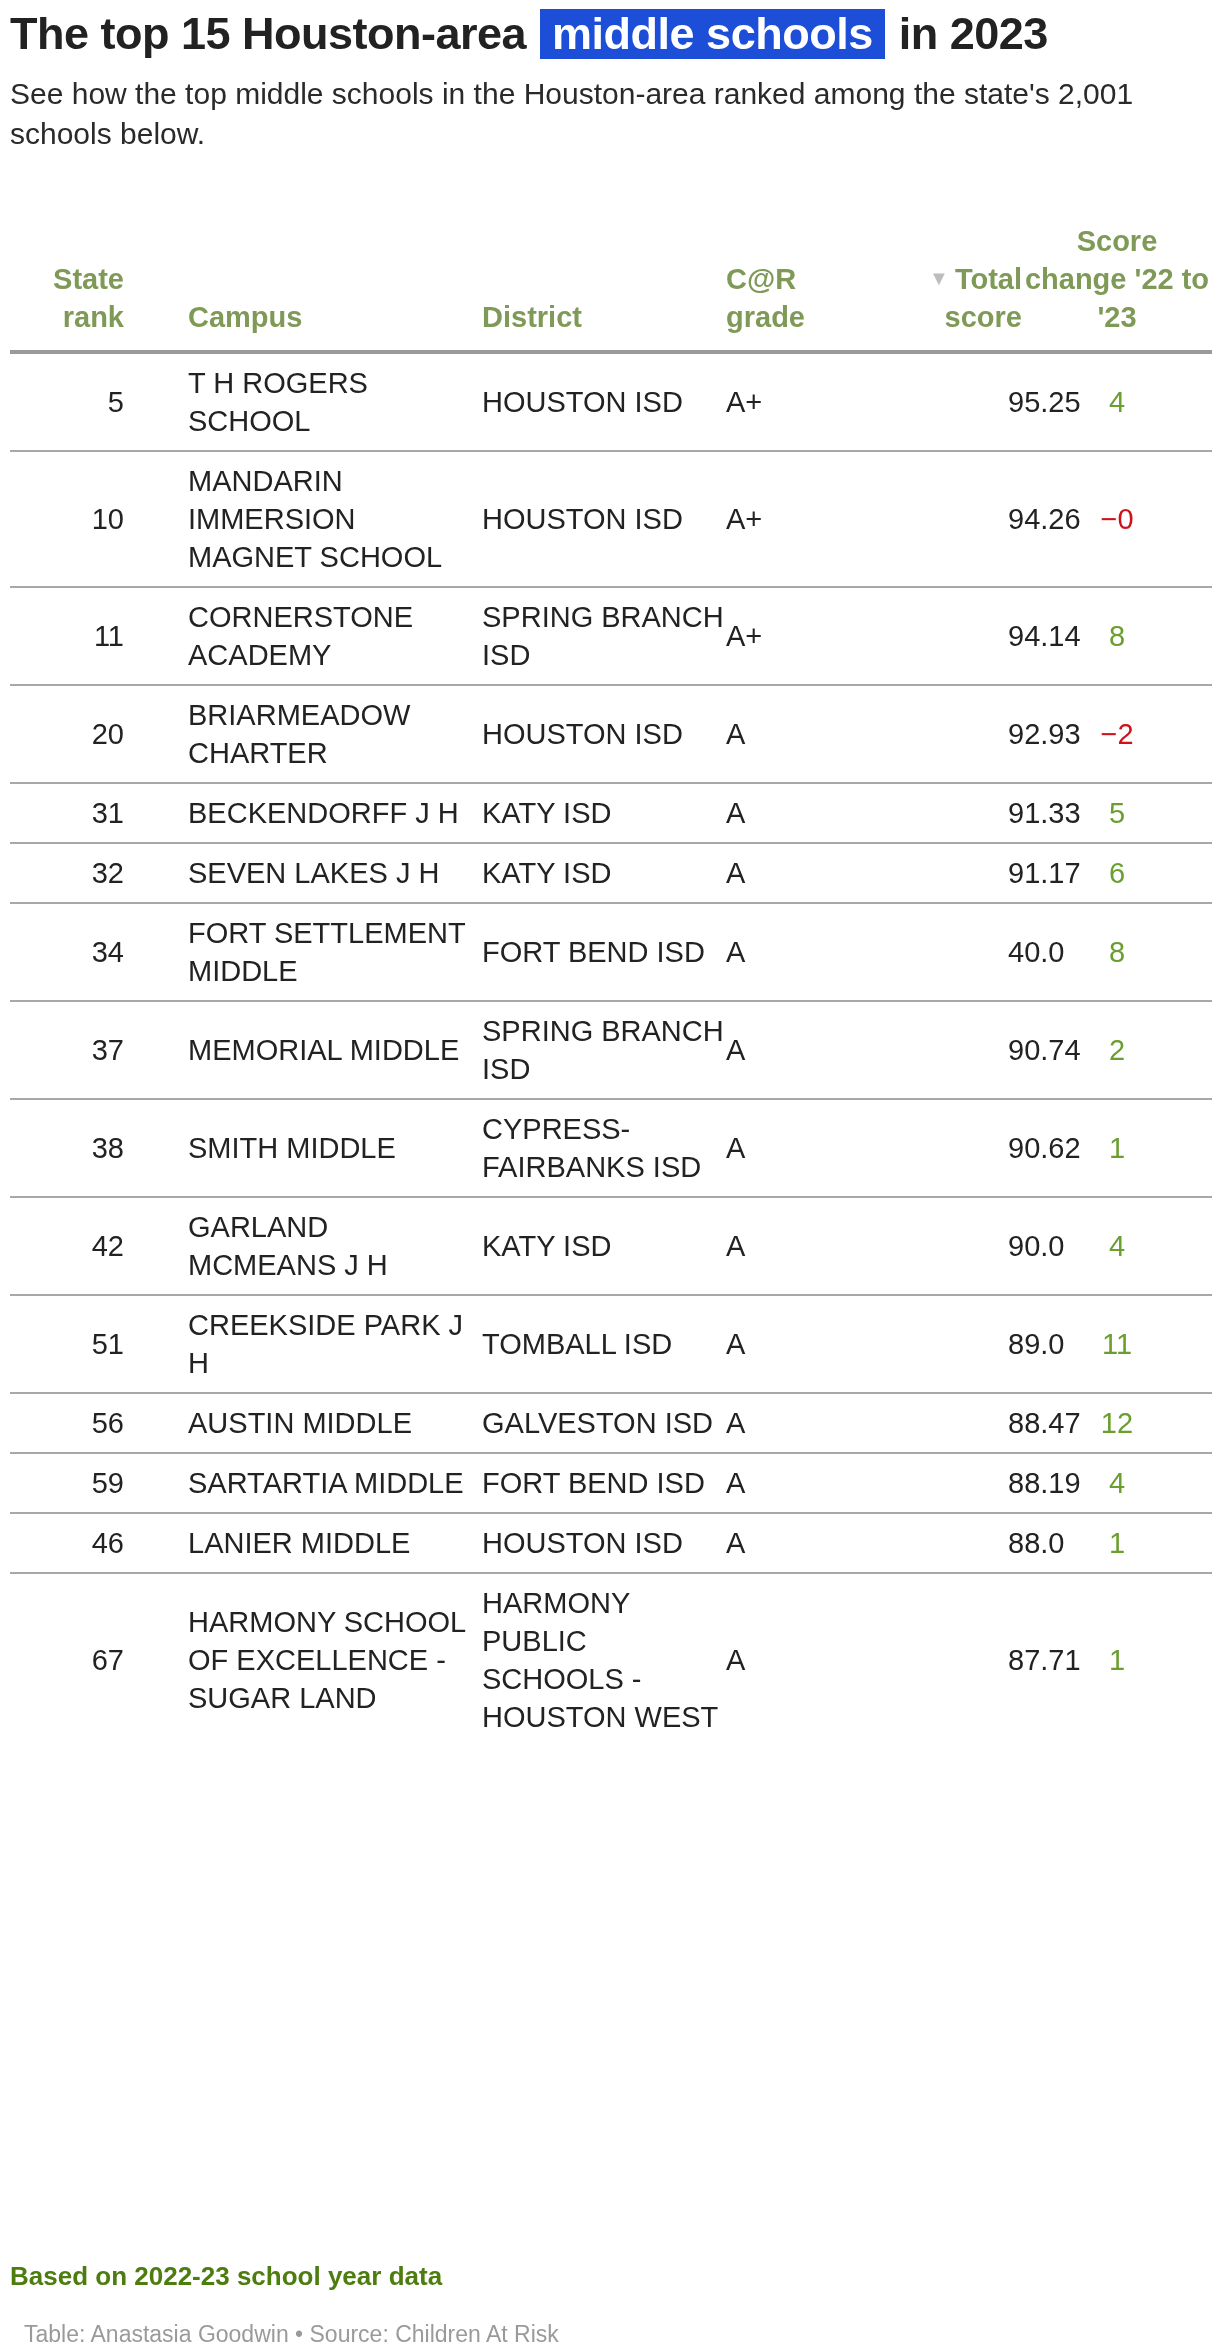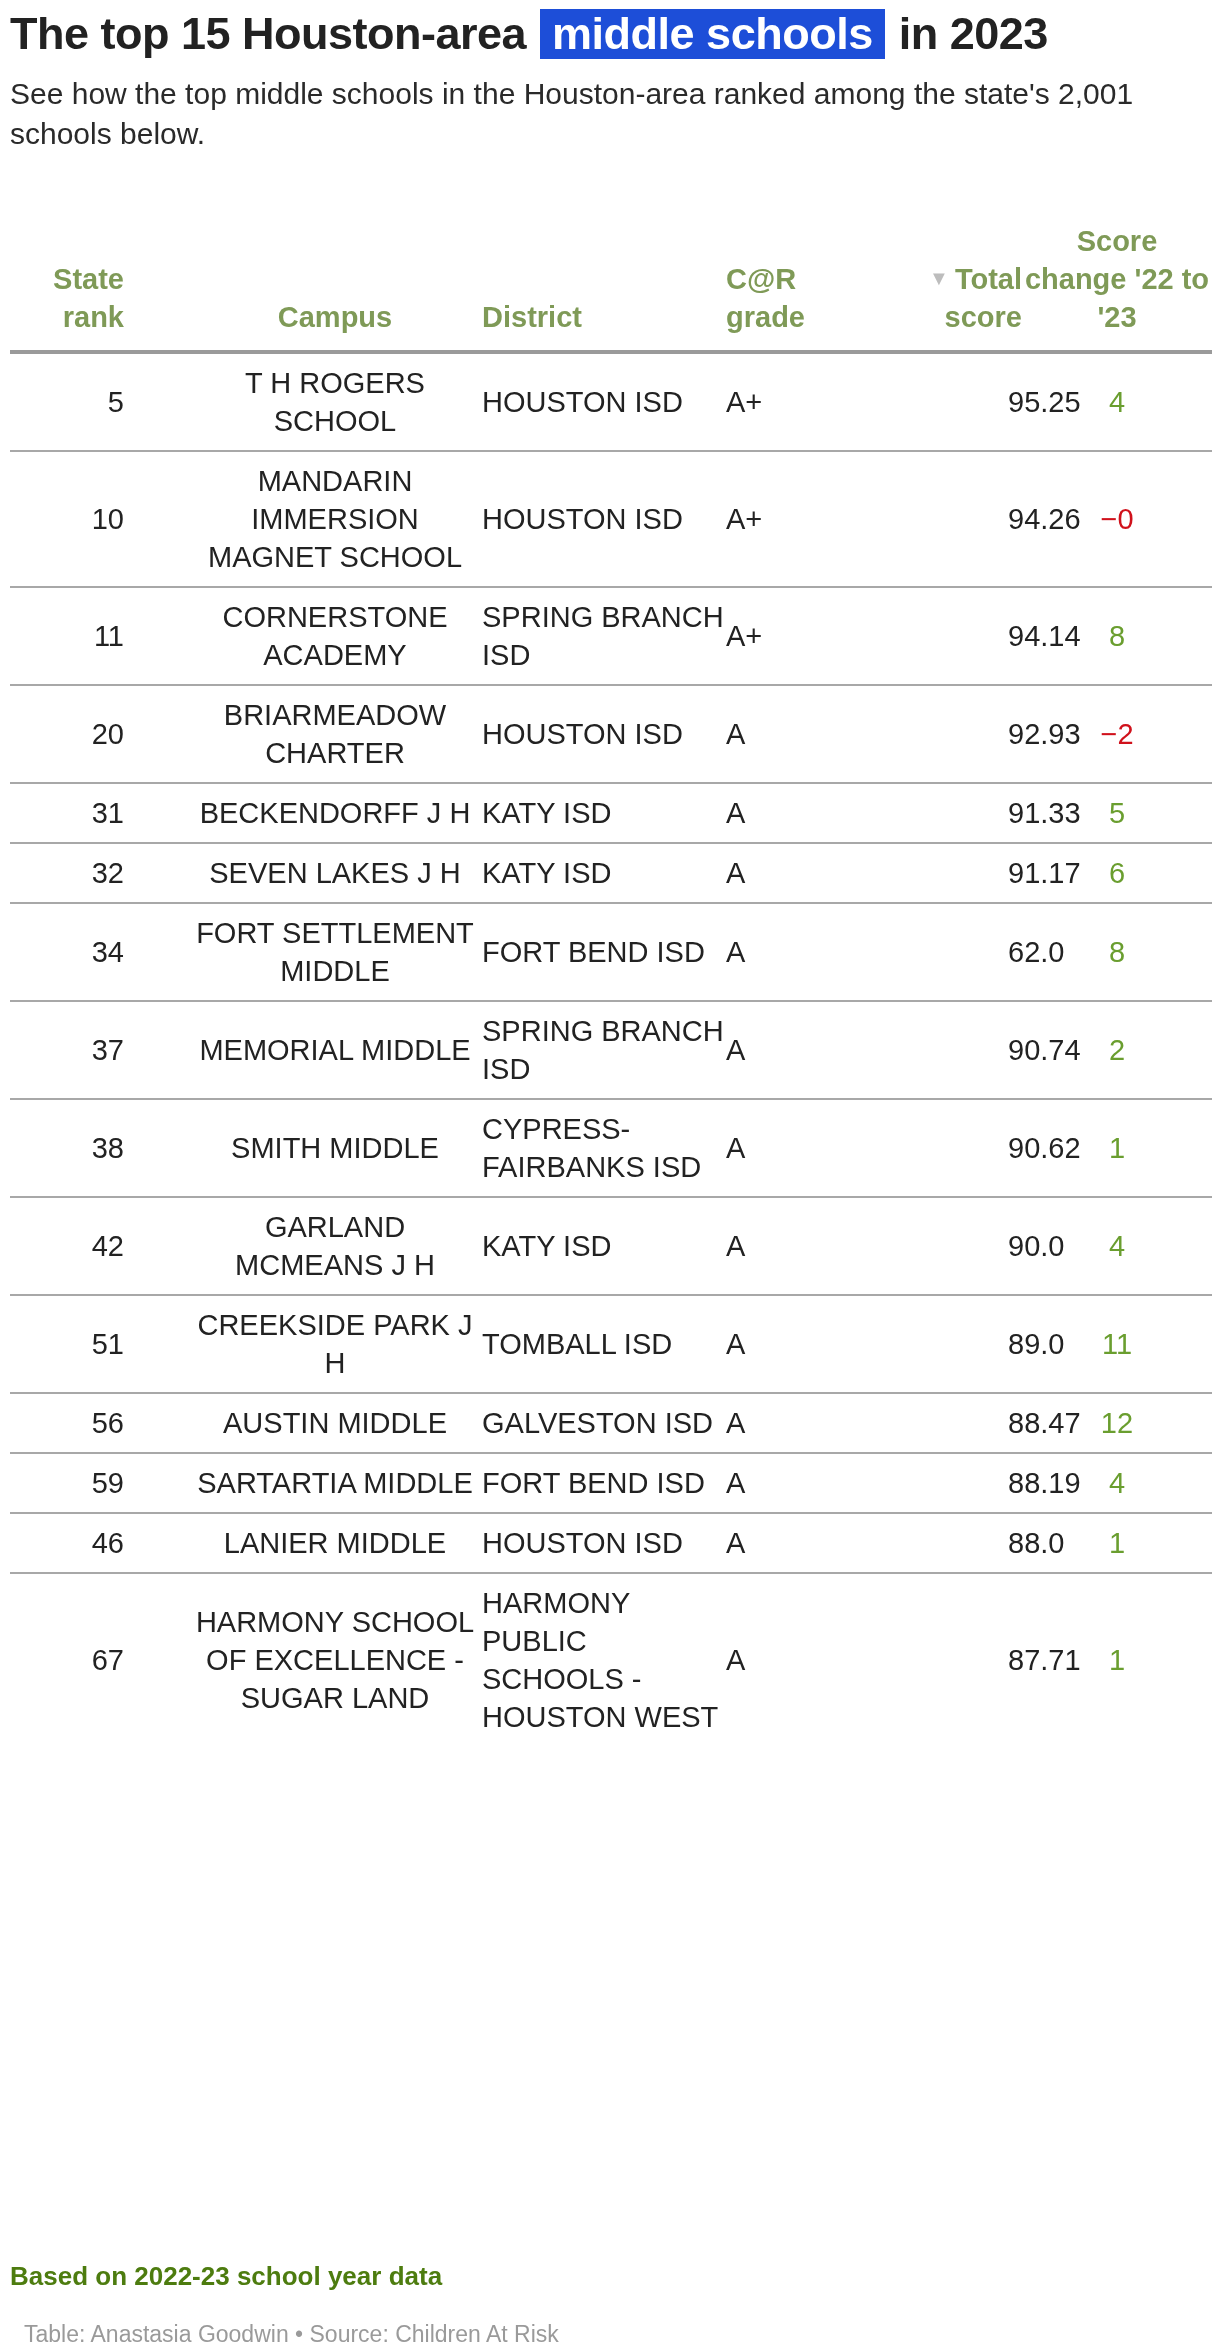--- a/index.html
+++ b/index.html
@@ -27,21 +27,21 @@
     vertical-align: bottom; padding: 0 0 14px 0; text-align: left;
   }
   thead tr { border-bottom: 4px solid #9a9a9a; }
   td {
     font-size: 29px; line-height: 38px; vertical-align: middle;
     padding: 10px 0 10px 0; color: #222222;
   }
   tbody tr { border-bottom: 2px solid #a8a8a8; }
   tbody tr:last-child { border-bottom: none; }
   .c-rank { width: 114px; text-align: right; }
-  .c-campus { width: 294px; padding-left: 64px; text-align: center; }
+  .c-campus { width: 294px; padding-left: 64px; }
   .c-district { width: 244px; }
   .c-grade { width: 120px; }
   .c-score { width: 176px; }
   .c-change { width: 190px; text-align: center; }
   th.c-campus, td.c-campus { padding-left: 64px; }
   th.c-score { text-align: right; padding-right: 190px; }
   td.c-score { padding-left: 0; }
   .sort-arrow { color: #bdbdbd; font-size: 20px; vertical-align: 4px; margin-right: 6px; }
   .pos { color: #6a9e2f; }
   .neg { color: #d0111b; }
@@ -120,21 +120,21 @@
           <td class="c-district">KATY ISD</td>
           <td class="c-grade">A</td>
           <td class="c-score" style="padding-left: 162px;">91.17</td>
           <td class="c-change pos">6</td>
         </tr>
         <tr>
           <td class="c-rank">34</td>
           <td class="c-campus">FORT SETTLEMENT MIDDLE</td>
           <td class="c-district">FORT BEND ISD</td>
           <td class="c-grade">A</td>
-          <td class="c-score" style="padding-left: 162px;">62.0</td>
+          <td class="c-score" style="padding-left: 162px;">40.0</td>
           <td class="c-change pos">8</td>
         </tr>
         <tr>
           <td class="c-rank">37</td>
           <td class="c-campus">MEMORIAL MIDDLE</td>
           <td class="c-district">SPRING BRANCH ISD</td>
           <td class="c-grade">A</td>
           <td class="c-score" style="padding-left: 162px;">90.74</td>
           <td class="c-change pos">2</td>
         </tr>

